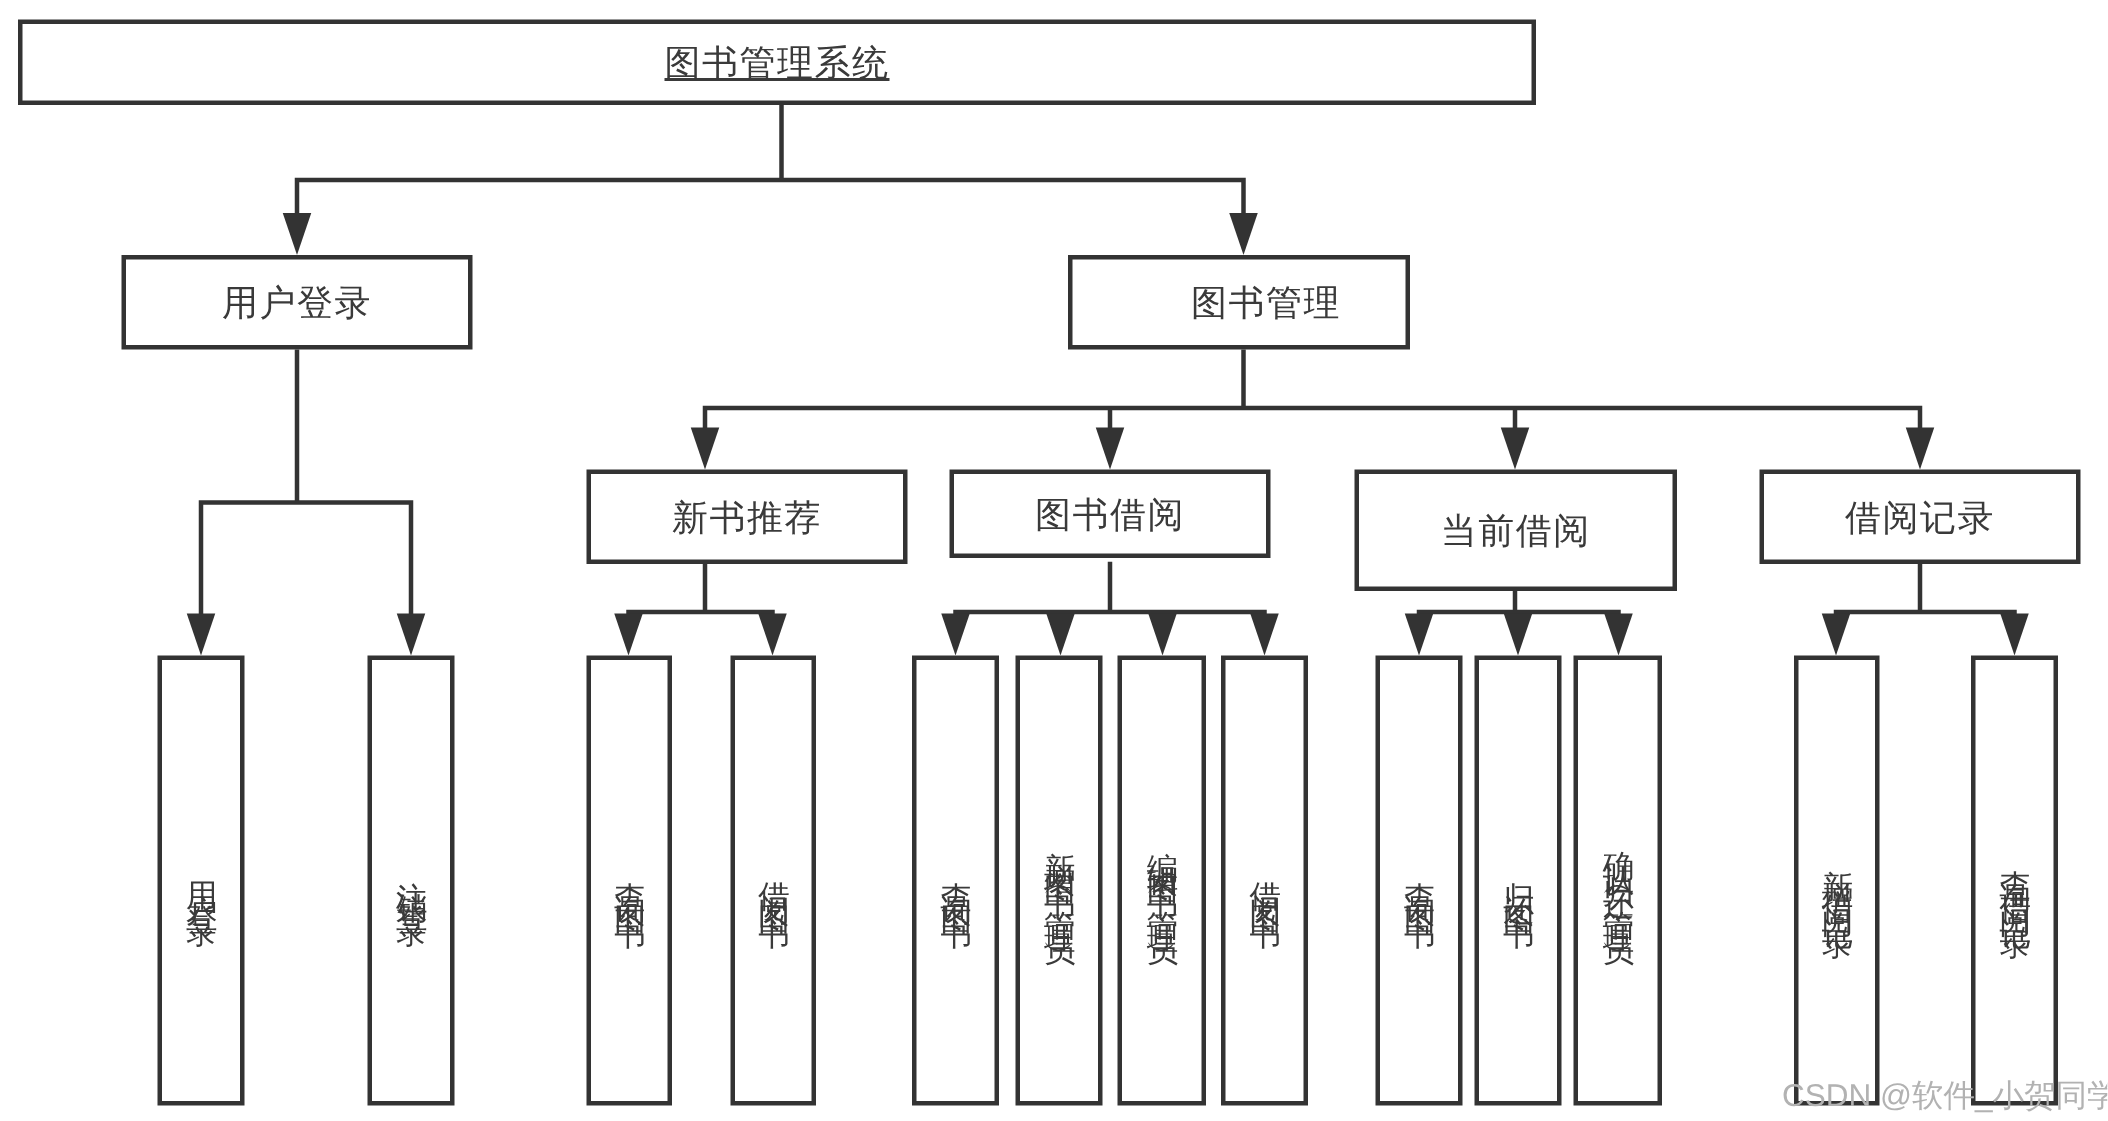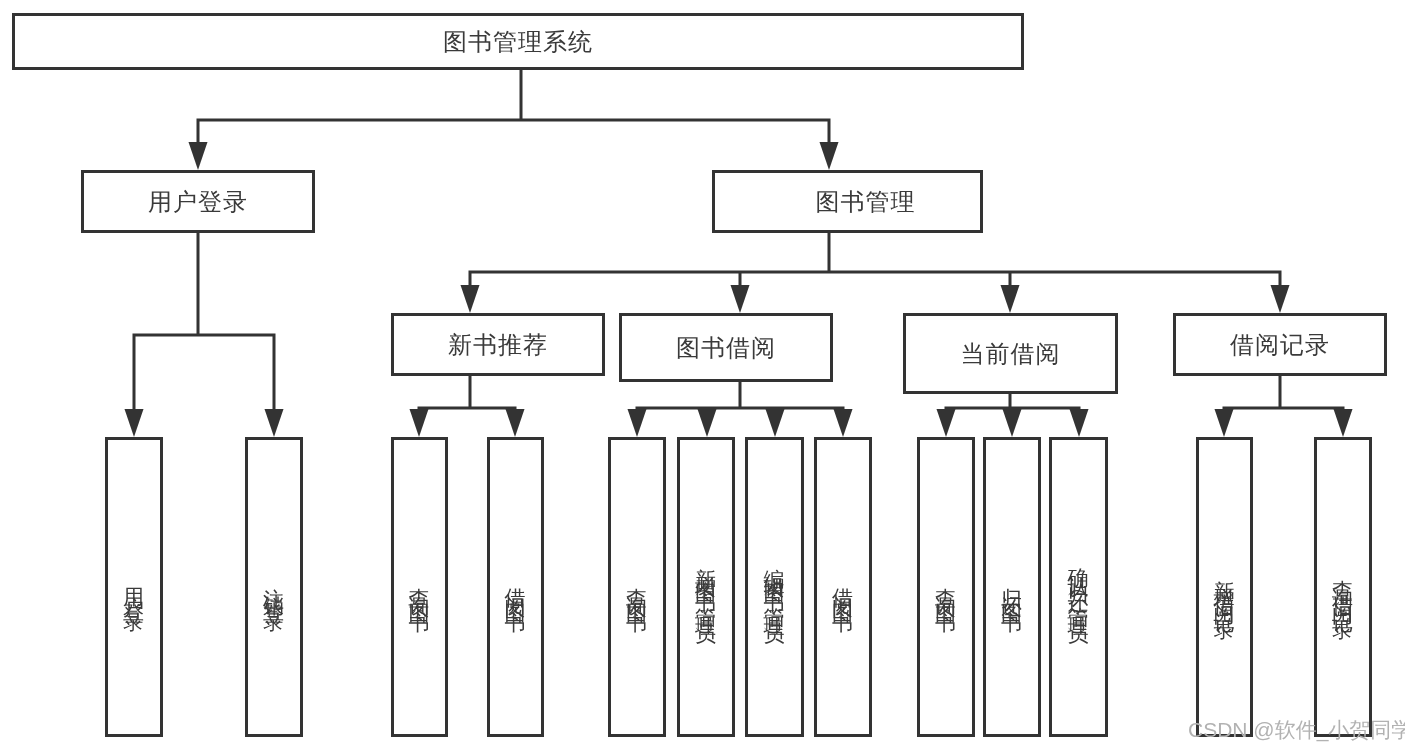--- a/index.html
+++ b/index.html
@@ -47,25 +47,25 @@
   .watermark {
     position: absolute;
     left: 1188px;
     top: 716px;
     font-size: 21px;
     color: #b2b2b2;
     white-space: nowrap;
     z-index: 5;
   }
   
-  .n-root            { left: 12px;   top: 13px;  width: 1012px; height: 57px; }
+  .n-root            { left: 12px;   top: 13px;  width: 1012px; height: 57px; text-decoration: underline; }
   .n-user-login      { left: 81px;   top: 170px; width: 234px;  height: 63px; }
-  .n-book-mgmt       { left: 712px;  top: 170px; width: 271px;  height: 63px; padding-left: 36px; }
+  .n-book-mgmt       { left: 712px;  top: 170px; width: 228px;  height: 63px; padding-left: 36px; }
   .n-new-book        { left: 363px;  top: 313px; width: 214px;  height: 63px; margin-left: 28px; }
-  .n-book-borrow     { left: 619px;  top: 313px; width: 214px;  height: 69px; }
+  .n-book-borrow     { left: 633px;  top: 313px; width: 214px;  height: 59px; }
   .n-current-borrow  { left: 903px;  top: 313px; width: 215px;  height: 81px; text-align: center; }
   .n-borrow-records  { left: 1173px; top: 313px; width: 214px;  height: 63px; }
   .leaf { top: 437px; height: 300px; }
   .lf-1  { left: 105px;  width: 58px; }
   .lf-2  { left: 245px;  width: 58px; }
   .lf-3  { left: 391px;  width: 57px; }
   .lf-4  { left: 487px;  width: 57px; }
   .lf-5  { left: 608px;  width: 58px; }
   .lf-6  { left: 677px;  width: 58px; }
   .lf-7  { left: 745px;  width: 59px; }

